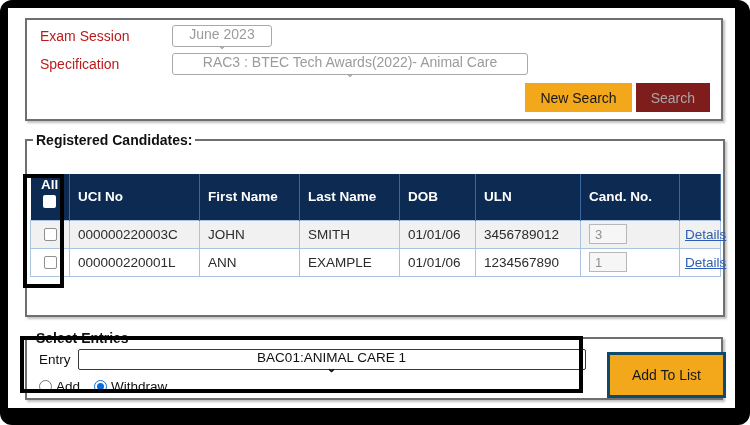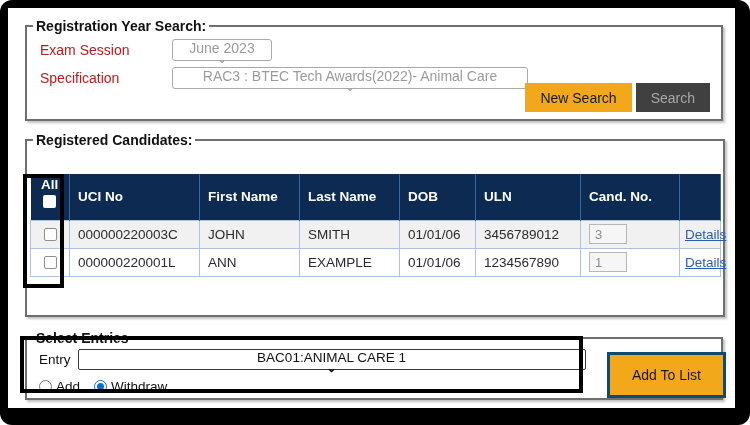--- a/index.html
+++ b/index.html
@@ -23,21 +23,21 @@
   .sel { display: flex; align-items: center; justify-content: space-between;
          border: 1px solid #a9a9a9; border-radius: 3px; background: #fff;
          height: 22px; padding: 0 7px; font-size: 14px; flex-direction: column; }
   .sel.disabled { color: #9b9b9b; }
   .sel .chev { font-size: 12px; line-height: 10px; transform: translateY(-2px); color: #9b9b9b; }
   .sel-session { width: 100px; }
   .sel-spec    { width: 356px; }
   .btn-row { position: absolute; right: 11px; bottom: 7px; display: flex; gap: 4px; }
   .btn { height: 29px; padding: 0 15px; font-size: 14px; display: flex; align-items: center; border: none; }
   .btn-orange { background: #f3a71b; color: #181818; }
-  .btn-gray   { background: #404040; color: #a7a7a7; }
+  .btn-gray   { background: #7f1d1d; color: #a7a7a7; }
 
   
   table { border-collapse: collapse; table-layout: fixed; width: 690px; margin: 26px 0 0 1px; font-size: 13.5px; }
   thead th { background: #0d2b52; color: #fff; text-align: left; font-weight: bold;
              height: 46px; padding-left: 8px; border-right: 1px solid #3a689c; vertical-align: middle; }
   thead th.col-all { text-align: center; padding: 3px 0 0 0; vertical-align: top; }
   tbody td { height: 28px; border: 1px solid #a9c3e1; padding-left: 8px; color: #2b2b2b; }
   tbody tr.odd  { background: #f1f1f1; }
   tbody tr.even { background: #ffffff; }
   td.cell-check { text-align: center; padding: 0; }
@@ -72,21 +72,20 @@
                    display: flex; align-items: center; justify-content: center; z-index: 5;
                    font-family: "Liberation Sans", sans-serif; }
 </style>
 </head>
 <body>
 
 <div class="frame">
   <div class="page">
 
     <fieldset id="fs-search">
-      <legend>Registration Year Search:</legend>
       <div class="form-row">
         <span class="form-label">Exam Session</span>
         <div class="sel sel-session disabled">
           <span>June 2023</span>
           <span class="chev">⌄</span>
         </div>
       </div>
       <div class="form-row">
         <span class="form-label">Specification</span>
         <div class="sel sel-spec disabled">

